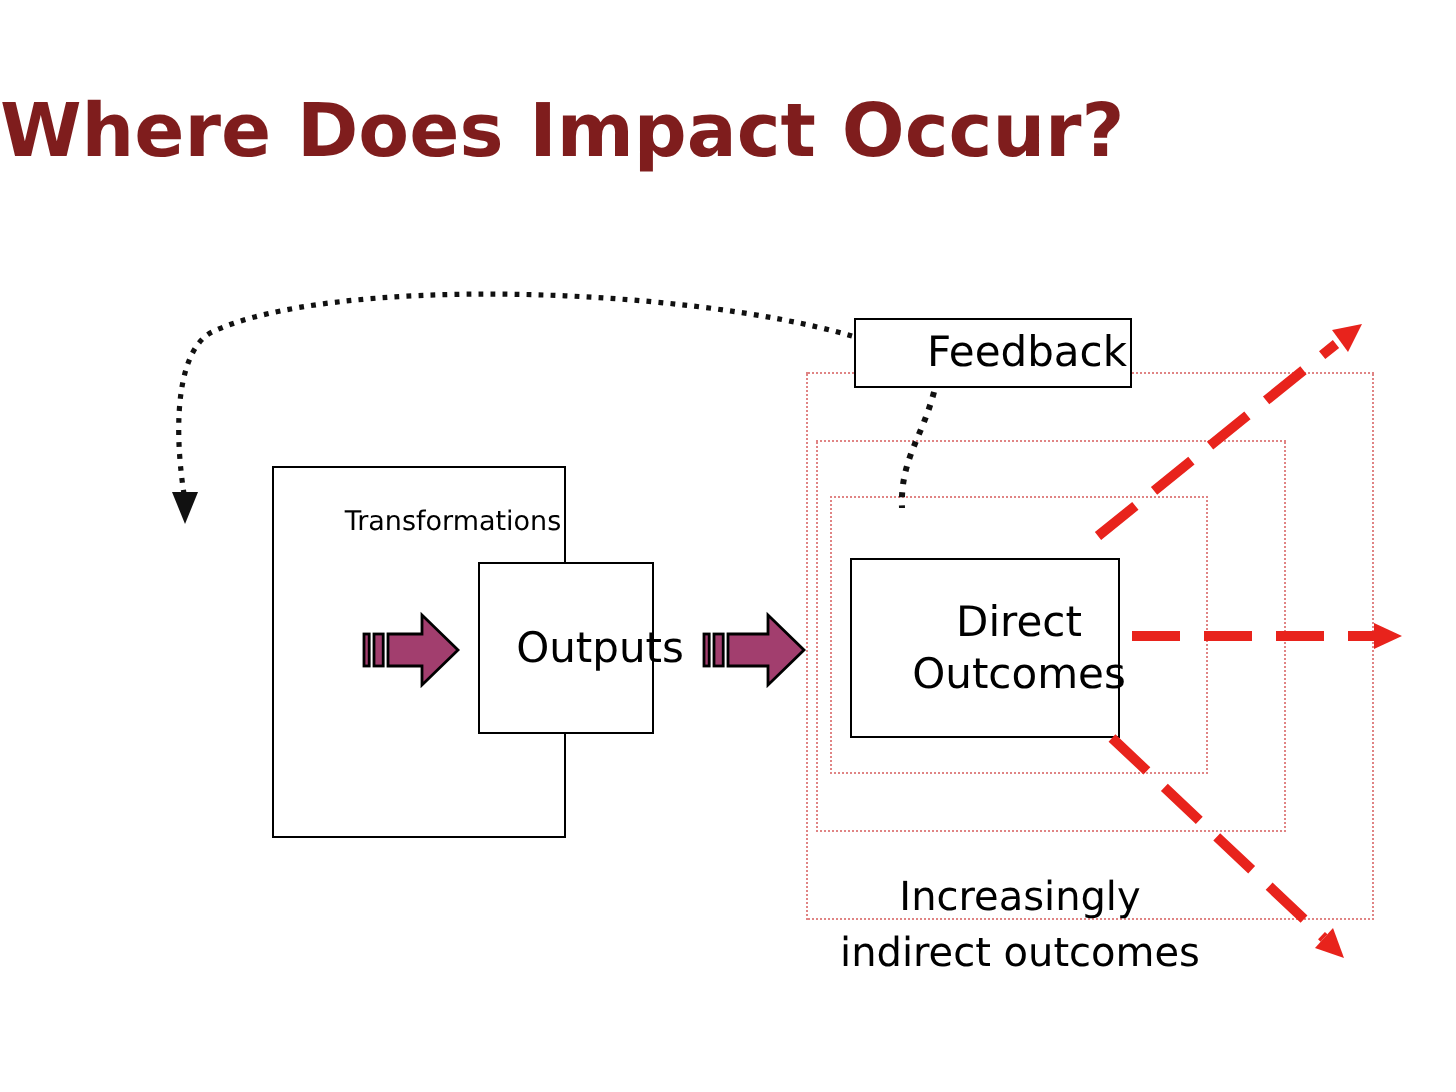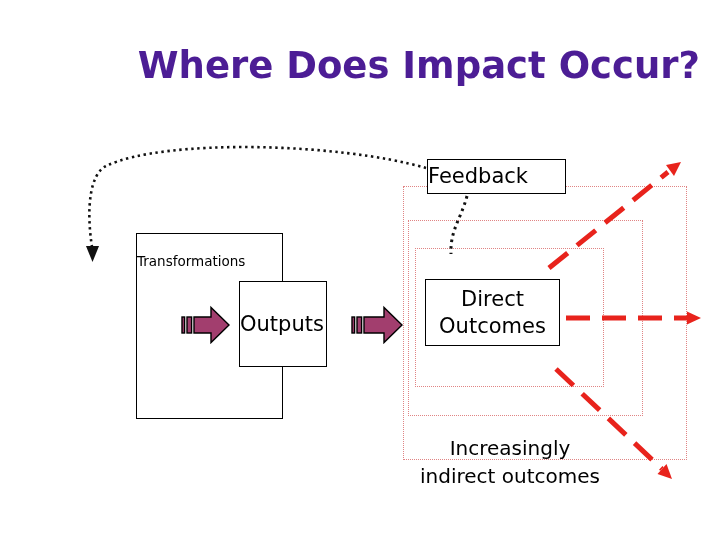--- a/index.html
+++ b/index.html
@@ -1,35 +1,35 @@
 <!DOCTYPE html>
 <html style="--arrow-fill: #a23e6e; --impact-arrow-red: #e8231c; --dashed-zone-pink: #e08484; --line-black: #111111;"><head>
 <meta charset="utf-8">
 <style>
   html,body{margin:0;padding:0;background:#ffffff;}
   .slide{
     position:relative;width:728px;height:546px;background:#ffffff;overflow:hidden;
     font-family:"DejaVu Sans","Liberation Sans",sans-serif;color:#000;
   }
   .title{
-    position:absolute;top:44px;left:0;width:700px;text-align:right;
-    font-size:37px;font-weight:700;letter-spacing:0px;color:#4c1d95;
+    position:absolute;top:44px;left:0;width:700px;text-align:left;
+    font-size:37px;font-weight:700;letter-spacing:0px;color:#7f1d1d;
   }
   .box{
     position:absolute;background:#ffffff;border:1.5px solid #000;
-    display:flex;align-items:center;text-align:center;
-    z-index:2;box-sizing:border-box;
+    display:flex;align-items:center;justify-content:center;text-align:center;
+    z-index:2;box-sizing:border-box;padding-left:34px;
   }
   .box-label{font-size:21px;line-height:1.25;}
   .transformations{left:136px;top:233px;width:147px;height:186px;align-items:flex-start;}
   .transformations .box-label{font-size:13.5px;margin-top:19px;}
   .inputs{left:47px;top:282px;width:118px;height:80px;}
   .outputs{left:239px;top:281px;width:88px;height:86px;}
   .feedback{left:427px;top:159px;width:139px;height:35px;}
-  .direct-outcomes{left:425px;top:279px;width:135px;height:67px;}
+  .direct-outcomes{left:425px;top:279px;width:135px;height:90px;}
   .dashed-zone{
     position:absolute;border:1px dotted var(--dashed-zone-pink,#e08484);
     z-index:1;box-sizing:border-box;background:transparent;
   }
   .zone-outer{left:403px;top:186px;width:284px;height:274px;}
   .zone-middle{left:408px;top:220px;width:235px;height:196px;}
   .zone-inner{left:415px;top:248px;width:189px;height:139px;}
   .caption{
     position:absolute;left:420px;top:434px;width:180px;text-align:center;
     font-size:20px;line-height:1.42;color:#000;z-index:2;

